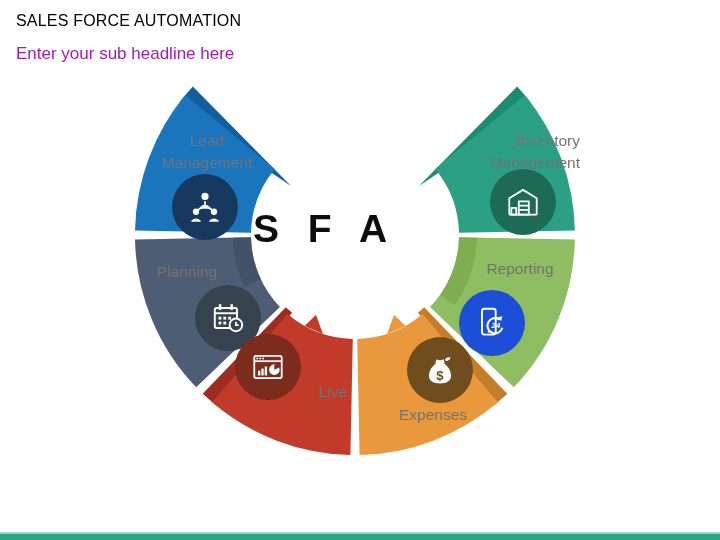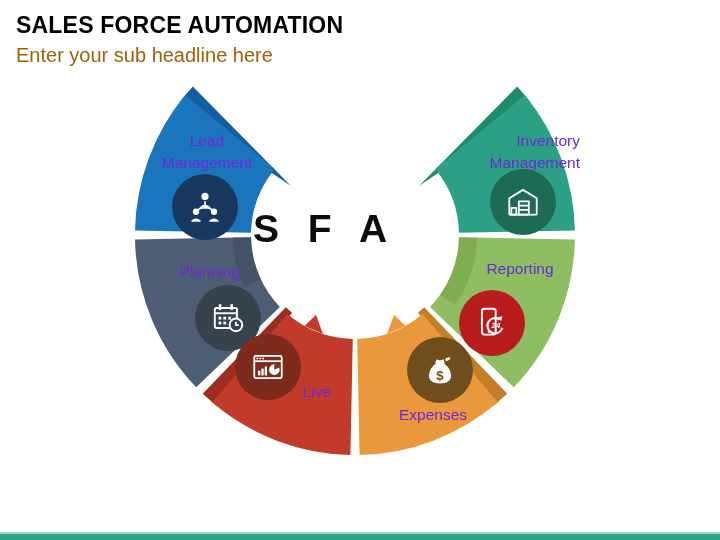--- a/index.html
+++ b/index.html
@@ -2,37 +2,37 @@
 <html><head>
 <meta charset="utf-8">
 <style>
   html,body{margin:0;padding:0;}
   body{
     width:720px;height:540px;position:relative;overflow:hidden;
     background:#ffffff;font-family:"Liberation Sans",sans-serif;
   }
   .title{
     position:absolute;left:16px;top:12px;width:680px;
-    font-size:23px;font-weight:700;color:#000;letter-spacing:.2px;
+    font-size:16px;font-weight:400;color:#000;letter-spacing:.2px;
   }
   .subtitle{
     position:absolute;left:16px;top:44px;width:680px;
-    font-size:20px;font-weight:400;color:#a16207;
+    font-size:17px;font-weight:400;color:#a21caf;
   }
   .diagram{position:absolute;left:0;top:0;width:720px;height:540px;}
   .seg-label{
-    position:absolute;color:#6d28d9;font-size:15.5px;line-height:22px;
+    position:absolute;color:#737373;font-size:15.5px;line-height:22px;
     text-align:center;
   }
   .seg-label span{display:block;}
   .lbl-lead{left:145px;top:130px;width:124px;}
   .lbl-inventory{left:448px;top:130px;width:132px;text-align:right;}
-  .lbl-planning{left:134px;top:261px;width:106px;text-align:right;}
+  .lbl-planning{left:134px;top:261px;width:106px;}
   .lbl-daily{left:458px;top:258px;width:124px;}
-  .lbl-live{left:189px;top:381px;width:142px;text-align:right;}
+  .lbl-live{left:205px;top:381px;width:142px;text-align:right;}
   .lbl-expenses{left:380px;top:404px;width:106px;text-align:center;}
   .icon-circle{
     position:absolute;width:66px;height:66px;border-radius:50%;
     display:flex;align-items:center;justify-content:center;
   }
   .ic-lead{left:172px;top:174px;}
   .ic-planning{left:195px;top:285px;}
   .ic-live{left:235px;top:334px;}
   .ic-expenses{left:407px;top:337px;}
   .ic-daily{left:459px;top:290px;}
@@ -152,21 +152,21 @@
   <svg width="38" height="38" viewBox="0 0 36 36">
     <g fill="#fff">
       <path d="M14.5 11.5 C10 14.5 7.5 19 7.5 23.5 C7.5 28.7 12 30.7 18 30.7 C24 30.7 28.5 28.7 28.5 23.5 C28.5 19 26 14.5 21.5 11.5 Z"></path>
       <path d="M13.5 11.5 q4.5 2.2 9 0 l-1.2 -3.6 q-3.3 1.6 -6.6 0 z"></path>
       <path d="M22.8 7.6 q2.8 -2.6 5.2 -1.4 q-0.8 3.1 -4.6 3.2 z"></path>
     </g>
     <text x="18" y="27" font-size="12.5" font-weight="bold" text-anchor="middle" font-family="Liberation Sans, sans-serif" fill="#6f4d1d">$</text>
   </svg>
 </div>
 
-<div class="icon-circle ic-daily" style="background:#b91c1c">
+<div class="icon-circle ic-daily" style="background:#1d4ed8">
   <svg width="38" height="38" viewBox="0 0 36 36">
     <rect x="8.5" y="4.5" width="13" height="24.5" rx="2.4" stroke="#fff" stroke-width="1.8" fill="none"></rect>
     <circle cx="15" cy="26.2" r="1.1" fill="#fff"></circle>
     <path d="M27.8 22.5 a7.2,7.2 0 1 1 -2.6 -7.6" stroke="#fff" stroke-width="2" fill="none"></path>
     <path d="M23.2 12.6 l4.6 -0.9 l-1.1 4.4 z" fill="#fff"></path>
     <text x="21.8" y="22.8" font-size="7.5" font-style="italic" font-weight="bold" fill="#fff" text-anchor="middle" font-family="Liberation Sans, sans-serif">24</text>
   </svg>
 </div>
 
 <div class="icon-circle ic-inventory" style="background:#1d6a55">

